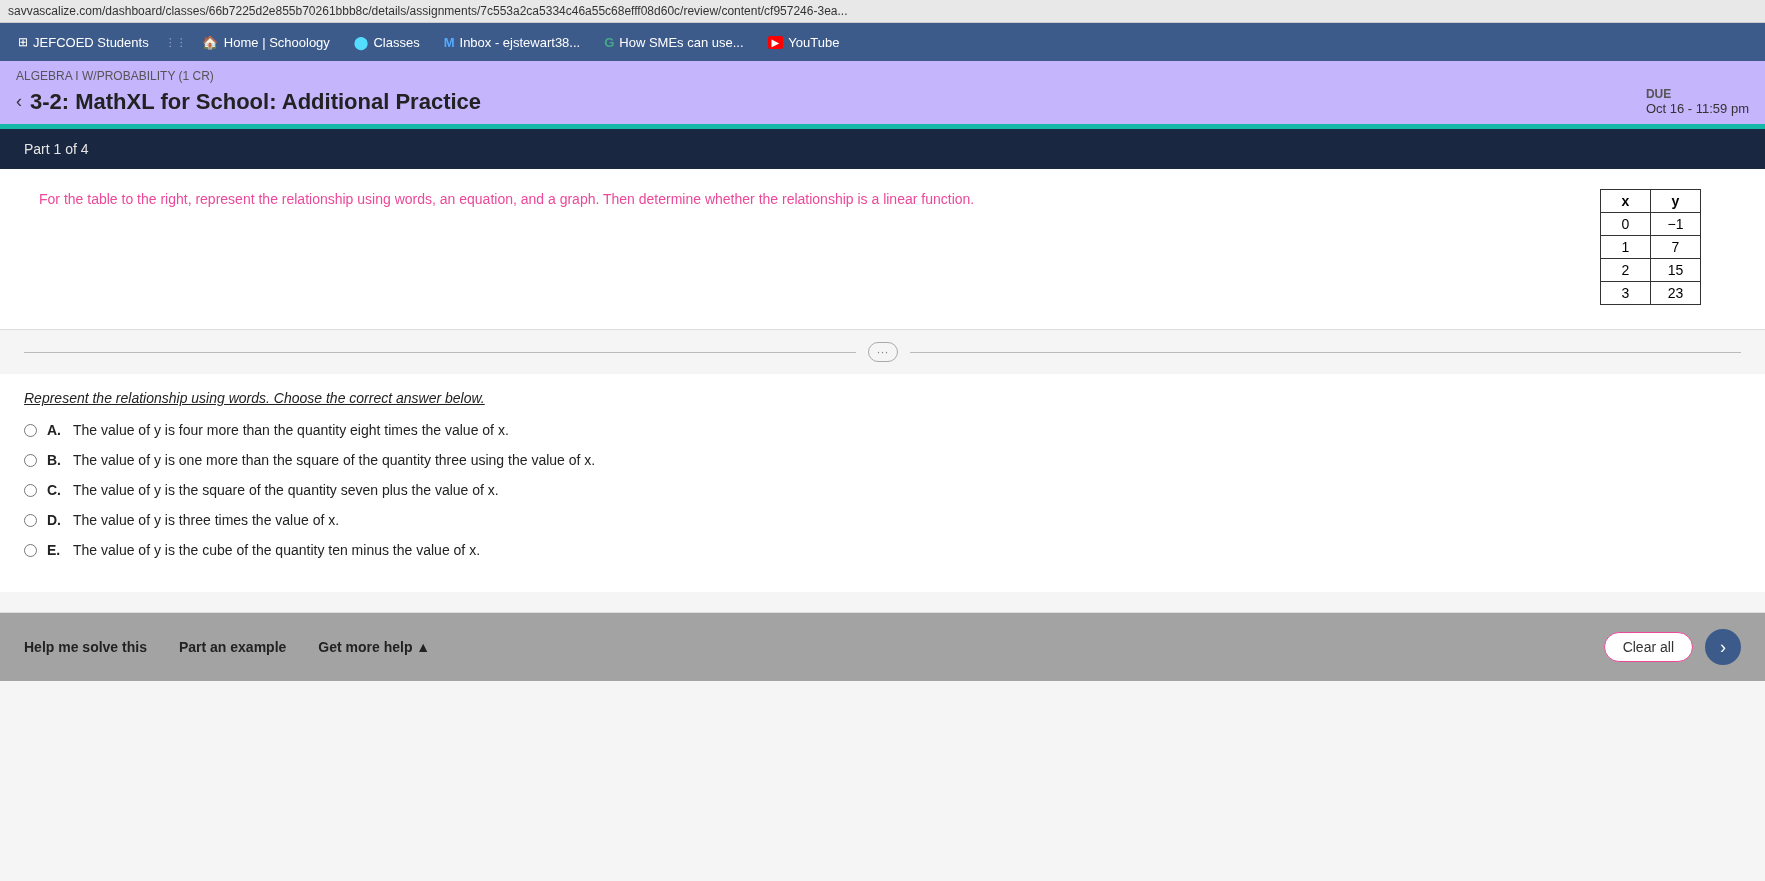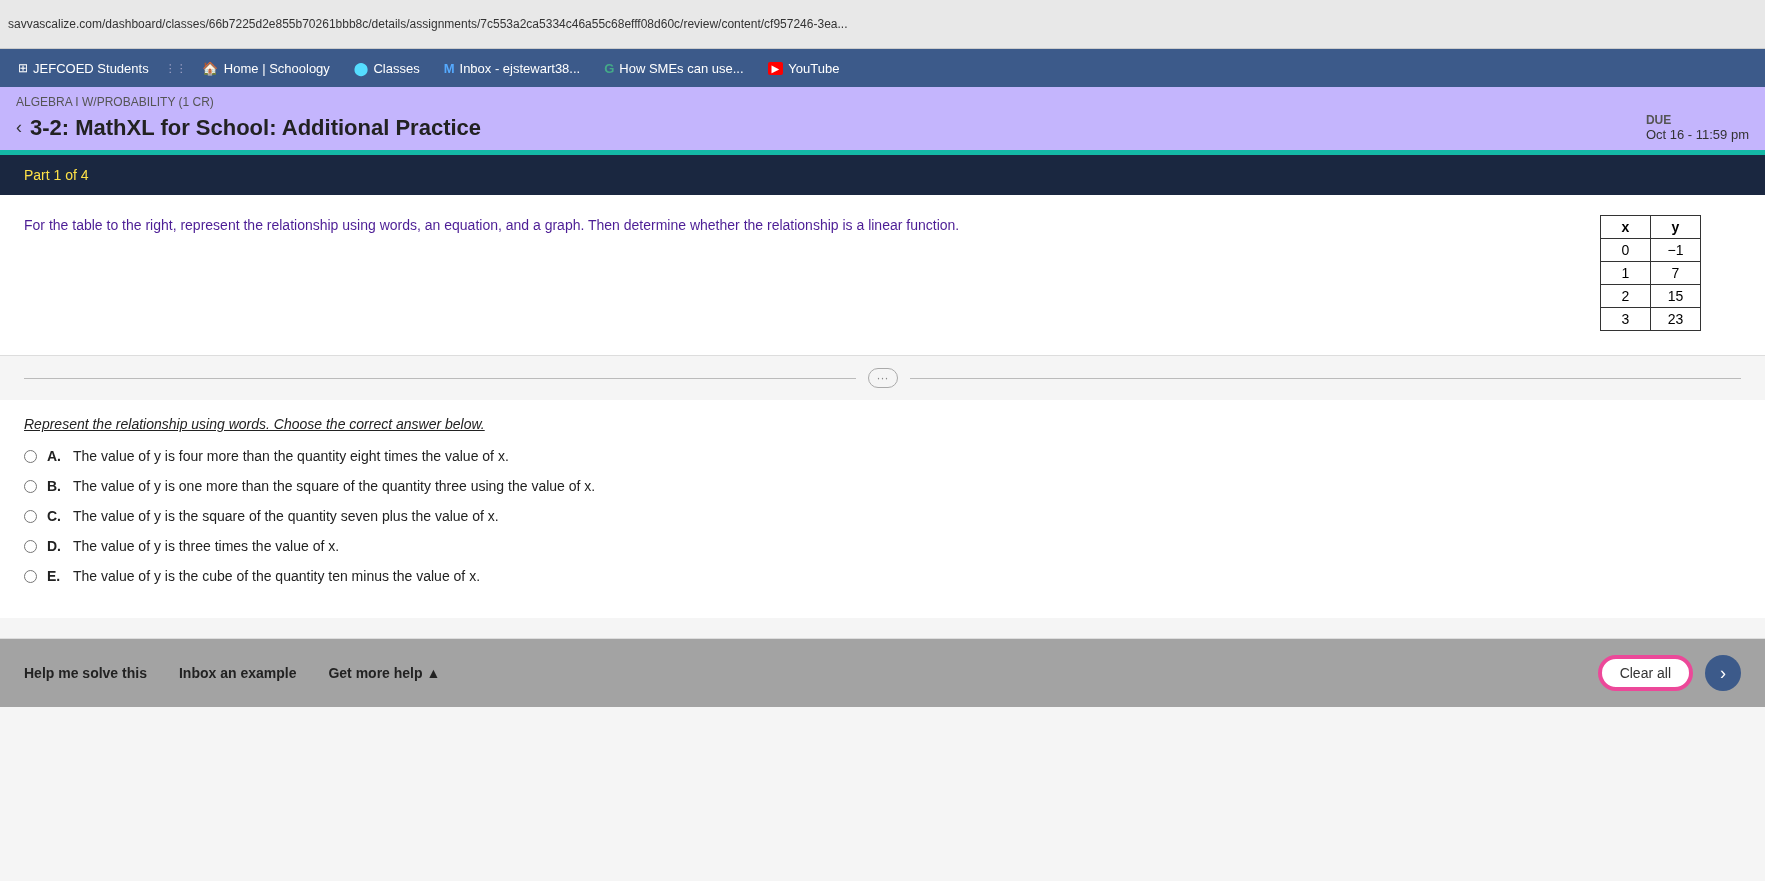--- a/index.html
+++ b/index.html
@@ -1,21 +1,21 @@
 <!DOCTYPE html>
 <html><head>
   <meta charset="utf-8">
   <style>
     * { margin: 0; padding: 0; box-sizing: border-box; }
     body { font-family: Arial, sans-serif; background: #fff; font-size: 14px; overflow-x: hidden; }
 
     
     .browser-bar {
       background: #e8e8e8;
-      padding: 17px 8px;
+      padding: 4px 8px;
       font-size: 12px;
       color: #333;
       border-bottom: 1px solid #ccc;
       white-space: nowrap;
       overflow: hidden;
       text-overflow: ellipsis;
     }
 
     
     .tab-bar {
@@ -75,37 +75,38 @@
     
     .main-content {
       background: #f5f5f5;
       min-height: calc(881px - 120px);
       padding: 0;
     }
 
     
     .part-header {
       background: #1a2740;
-      color: #fde047;
+      color: #e5e5e5;
       padding: 12px 24px;
       font-size: 14px;
       font-weight: normal;
     }
 
     
     .question-area {
       background: #fff;
       padding: 20px 24px;
       border-bottom: 1px solid #ddd;
     }
     .question-text {
       font-size: 14px;
-      color: #4c1d95;
+      color: #ec4899;
       line-height: 1.5;
       max-width: 1050px;
+      margin-left: 15px;
     }
 
     
     .xy-table {
       position: absolute;
       right: 40px;
       top: 0;
       border-collapse: collapse;
       font-size: 14px;
     }
@@ -192,21 +193,21 @@
       color: #222;
       cursor: pointer;
       text-decoration: none;
     }
     .footer-right {
       display: flex;
       gap: 12px;
       align-items: center;
     }
     .clear-all-btn {
-      border: 4px solid #ec4899;
+      border: 1px solid #ec4899;
       background: #fff;
       border-radius: 20px;
       padding: 6px 18px;
       font-size: 14px;
       cursor: pointer;
       color: #333;
     }
     .next-btn {
       background: #3c5a8a;
       color: #fff;
@@ -341,21 +342,21 @@
           <input type="radio" name="answer" style="">
           <span class="option-letter">E.</span>
           <span>The value of y is the cube of the quantity ten minus the value of x.</span>
         </div>
       </div>
   </div>
 
   <div class="footer-bar">
     <div class="footer-links">
       <a class="footer-link">Help me solve this</a>
-      <a class="footer-link">Inbox an example</a>
+      <a class="footer-link">Part an example</a>
       <a class="footer-link">Get more help ▲</a>
     </div>
     <div class="footer-right">
       <button class="clear-all-btn">Clear all</button>
       <button class="next-btn">
         <span>›</span>
       </button>
     </div>
   </div>
 

